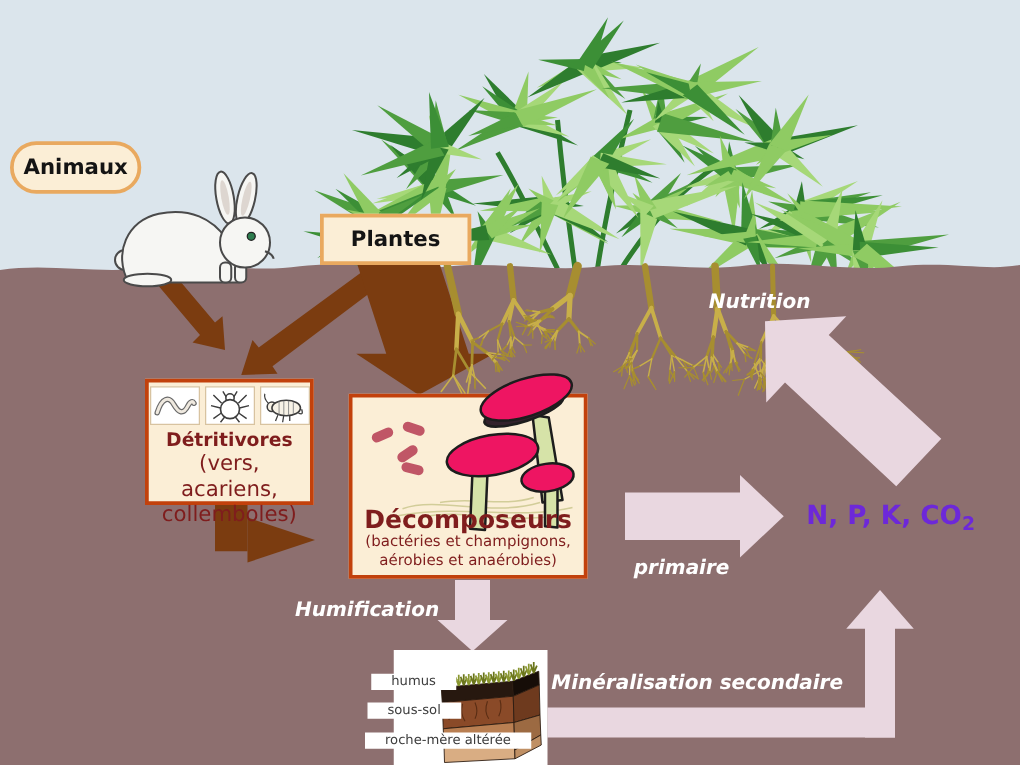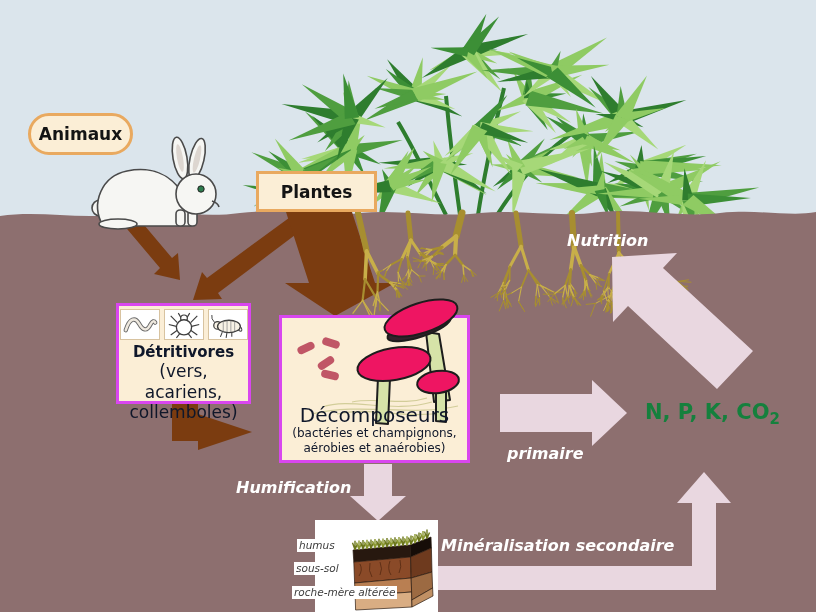--- a/index.html
+++ b/index.html
@@ -7,52 +7,52 @@
     position:relative;width:816px;height:612px;overflow:hidden;
     font-family:"DejaVu Sans","Liberation Sans",sans-serif;
     background:#dbe5ec;
   }
   svg.bg{position:absolute;left:0;top:0;width:816px;height:612px;}
   .tag{
     position:absolute;background:#fbeed6;border:3px solid #e9a95f;
     font-weight:700;font-size:17px;color:#141414;
     display:flex;align-items:center;justify-content:center;box-sizing:content-box;
   }
-  #animaux-box{left:28px;top:113px;width:99px;height:36px;border-radius:21px;}
+  #animaux-box{left:8px;top:113px;width:99px;height:36px;border-radius:21px;}
   #plantes-box{left:256px;top:171px;width:115px;height:35px;}
   .bigbox{
-    position:absolute;background:#fbeed6;border:3px solid #d946ef;
-    text-align:center;color:#0f172a;box-sizing:content-box;
+    position:absolute;background:#fbeed6;border:3px solid #c2410c;
+    text-align:center;color:#7f1d1d;box-sizing:content-box;
   }
   #detritivores-box{left:116px;top:303px;width:129px;height:89px;padding:3px 0 3px 0;}
   #decomposeurs-box{left:279px;top:315px;width:185px;height:142px;}
   .tiles{display:flex;gap:4px;justify-content:center;}
   .tile{width:38px;height:29px;background:#fff;border:1px solid #d8c3a0;}
   .dt-title{font-weight:700;font-size:15px;margin-top:3px;line-height:1.2;}
   .dt-sub{font-size:17px;line-height:1.22;}
   #decomp-art{position:absolute;left:0;top:-16px;width:185px;height:120px;overflow:visible;}
   .dc-text{position:absolute;left:0;right:0;top:86px;text-align:center;}
-  .dc-title{font-weight:400;font-size:20px;line-height:1.1;}
+  .dc-title{font-weight:700;font-size:20px;line-height:1.1;}
   .dc-sub{font-size:12px;line-height:1.25;}
   .wtext{position:absolute;color:#ffffff;font-weight:700;font-size:16px;white-space:nowrap;font-style:italic;}
   #lbl-nutrition{left:567px;top:231px;}
   #lbl-mineralisation{left:479px;top:359px;}
   #lbl-primaire{left:507px;top:444px;}
   #lbl-humification{left:236px;top:478px;text-align:right;}
   #lbl-min-secondaire{left:441px;top:536px;text-align:right;}
   #lbl-npk{
-    position:absolute;left:645px;top:400px;color:#15803d;
+    position:absolute;left:645px;top:400px;color:#6d28d9;
     font-weight:700;font-size:21px;white-space:nowrap;
   }
   #lbl-npk sub{font-size:15px;}
   #soil-box{position:absolute;left:315px;top:520px;width:123px;height:92px;background:#ffffff;}
   #soil-art{position:absolute;left:0;top:0;width:123px;height:92px;}
   .soil-label{
     position:absolute;font-size:10.5px;color:#3c3c3c;background:#ffffff;
-    padding:0 2px;line-height:1.2;white-space:nowrap;font-style:italic;
+    padding:0 16px;line-height:1.2;white-space:nowrap;
   }
   #lbl-humus{left:297px;top:539px;}
   #lbl-soussol{left:294px;top:562px;}
   #lbl-roche{left:292px;top:586px;}
 </style>
 </head>
 <body>
 
 <div class="stage">
 

